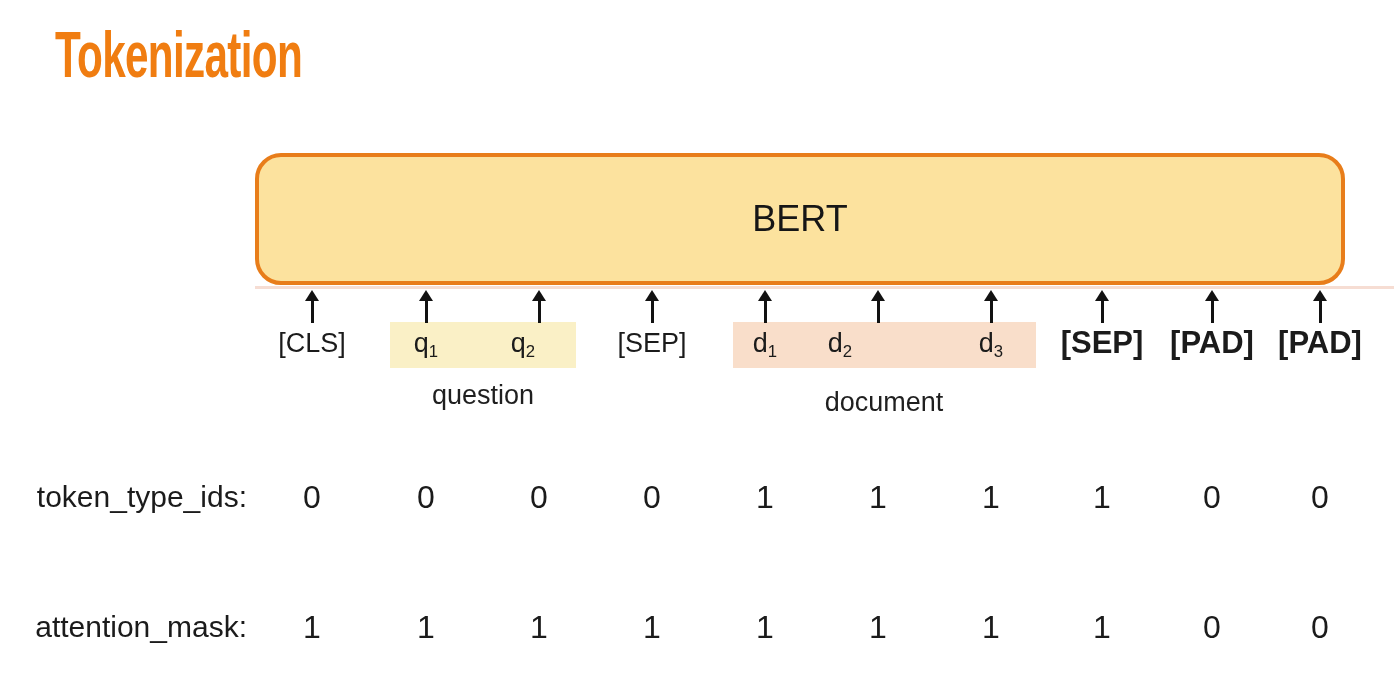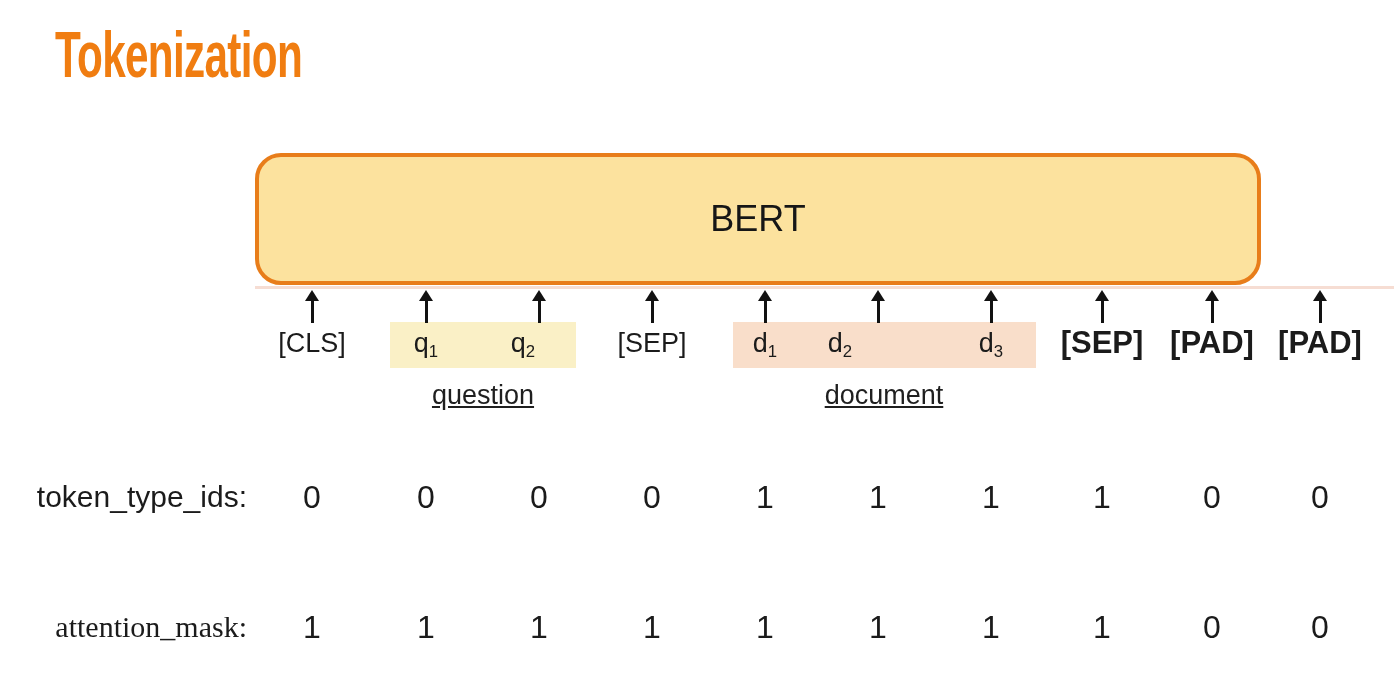--- a/index.html
+++ b/index.html
@@ -6,21 +6,21 @@
   .canvas{
     position:relative;width:1394px;height:676px;background:#ffffff;overflow:hidden;
     font-family:"Liberation Sans","DejaVu Sans",sans-serif;color:#1b1b1b;
   }
   .title{
     position:absolute;left:55px;top:20px;margin:0;
     font-size:64px;font-weight:700;letter-spacing:-1px;color:var(--accent,#f07d11);
     transform:scaleX(0.66);transform-origin:left top;white-space:nowrap;line-height:1.1;
   }
   .bert-box{
-    position:absolute;left:255px;top:153px;width:1006px;height:132px;box-sizing:border-box;
+    position:absolute;left:255px;top:153px;width:1090px;height:132px;box-sizing:border-box;
     background:var(--box-fill,#fce29e);border:4px solid var(--box-border,#e87d1a);
     border-radius:26px;display:flex;align-items:center;justify-content:center;
     font-size:36px;color:#161616;
   }
   .faint-line{
     position:absolute;left:255px;top:286px;width:1139px;height:3px;
     background:var(--faint-line,#f6ddd3);
   }
   .arrow-shaft{position:absolute;width:3px;height:23px;background:#121212;}
   .arrow-head{
@@ -32,31 +32,31 @@
   .hl-question{left:390px;width:186px;background:var(--q-highlight,#faf0c6);}
   .hl-document{left:733px;width:303px;background:var(--d-highlight,#f9deca);}
   .token{
     position:absolute;top:323px;width:120px;height:40px;line-height:40px;
     text-align:center;font-size:27px;white-space:nowrap;
   }
   .token .sub{font-size:0.62em;vertical-align:-0.28em;}
   .token.bold{font-weight:700;font-size:31px;}
   .group-label{
     position:absolute;top:380px;width:200px;text-align:center;
-    font-size:27px;color:#1f1f1f;text-decoration:underline;
+    font-size:27px;color:#1f1f1f;
   }
   .group-label.question{left:383px;}
-  .group-label.document{left:784px;}
+  .group-label.document{left:784px;margin-top:7px;}
   .row-label{
     position:absolute;left:0;width:247px;text-align:right;
     height:40px;line-height:40px;font-size:30px;white-space:nowrap;
   }
   .row-label.input-ids{top:320px;}
   .row-label.token-type{top:477px;}
-  .row-label.attention{top:607px;font-family:Liberation Serif, serif;}
+  .row-label.attention{top:607px;}
   .num{
     position:absolute;width:64px;height:40px;line-height:40px;
     text-align:center;font-size:32px;
   }
 </style>
 </head>
 <body>
 
 <div class="canvas" style="--accent: #f07d11; --box-fill: #fce29e; --box-border: #e87d1a; --q-highlight: #faf0c6; --d-highlight: #f9deca; --faint-line: #f6ddd3;">
 

